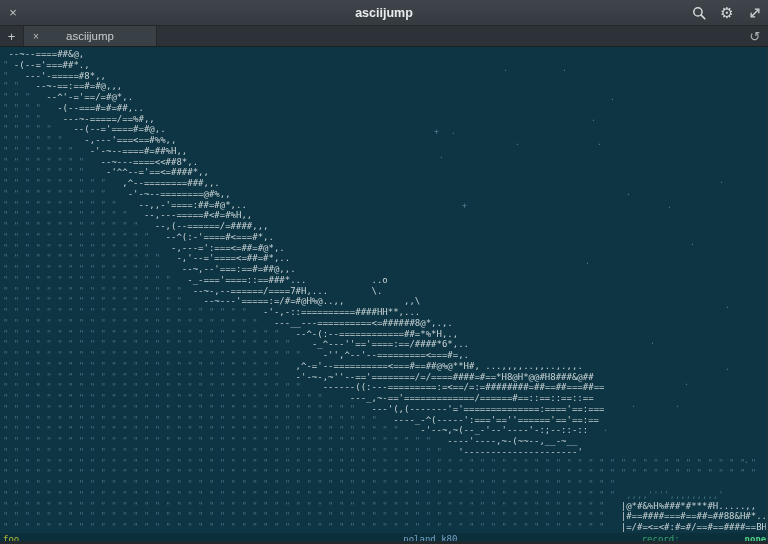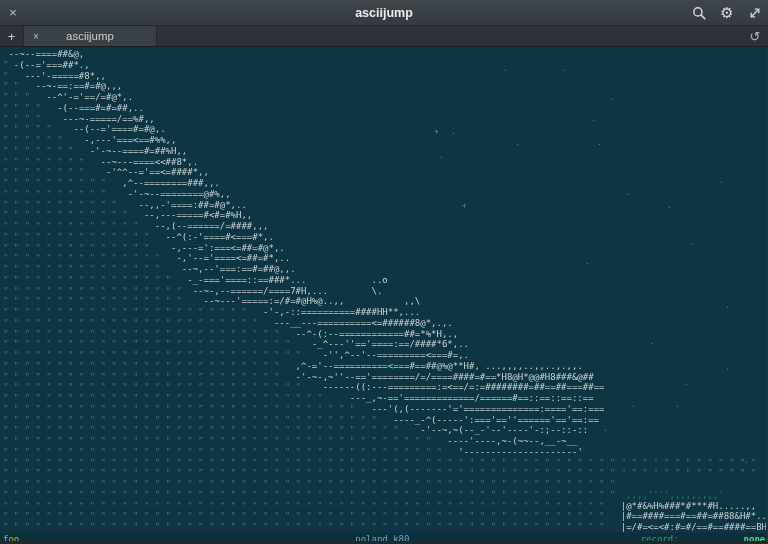--- a/index.html
+++ b/index.html
@@ -59,22 +59,22 @@
   }
   .screen {
     position:absolute; top:2px; left:3px; right:0; bottom:0;
     font-family:"DejaVu Sans Mono", monospace;
     font-size:9px; line-height:10.75px;
   }
   .tline { white-space:pre; height:10.75px; }
   .dim    { color:#41717f; }
   .fg     { color:#c9d3d6; }
   .yellow { color:#b3b832;text-decoration:underline; }
-  .blue   { color:#74a2c8; }
-  .green1 { color:#3aa06a;margin-left:47px; }
+  .blue   { color:#74a2c8;margin-left:48px; }
+  .green1 { color:#3aa06a; }
   .green2 { color:#52d186;font-weight:bold; }
   .status-line { background:#0b303b; width:768px; margin-left:-3px; padding-left:3px; height:13px; padding-top:1px; }
   .flakes { position:absolute; top:0; left:0; width:100%; height:100%; pointer-events:none; }
   .flake { position:absolute; color:#4e818f; font-family:"DejaVu Sans Mono", monospace; font-size:8px; }
   .bottom-edge { position:absolute; left:0; right:0; bottom:0; height:3px; background:#22282c; }
 </style>
 </head>
 <body>
 
 <div class="window">

